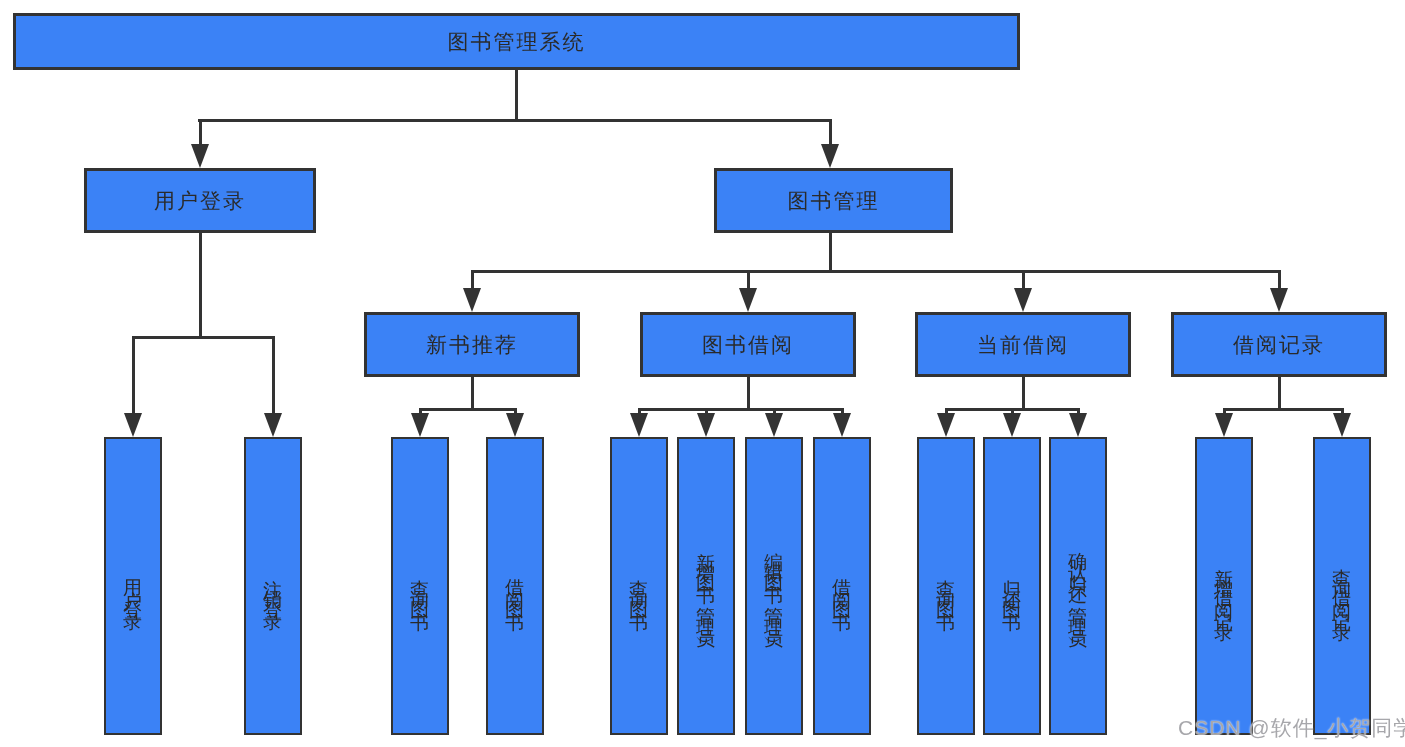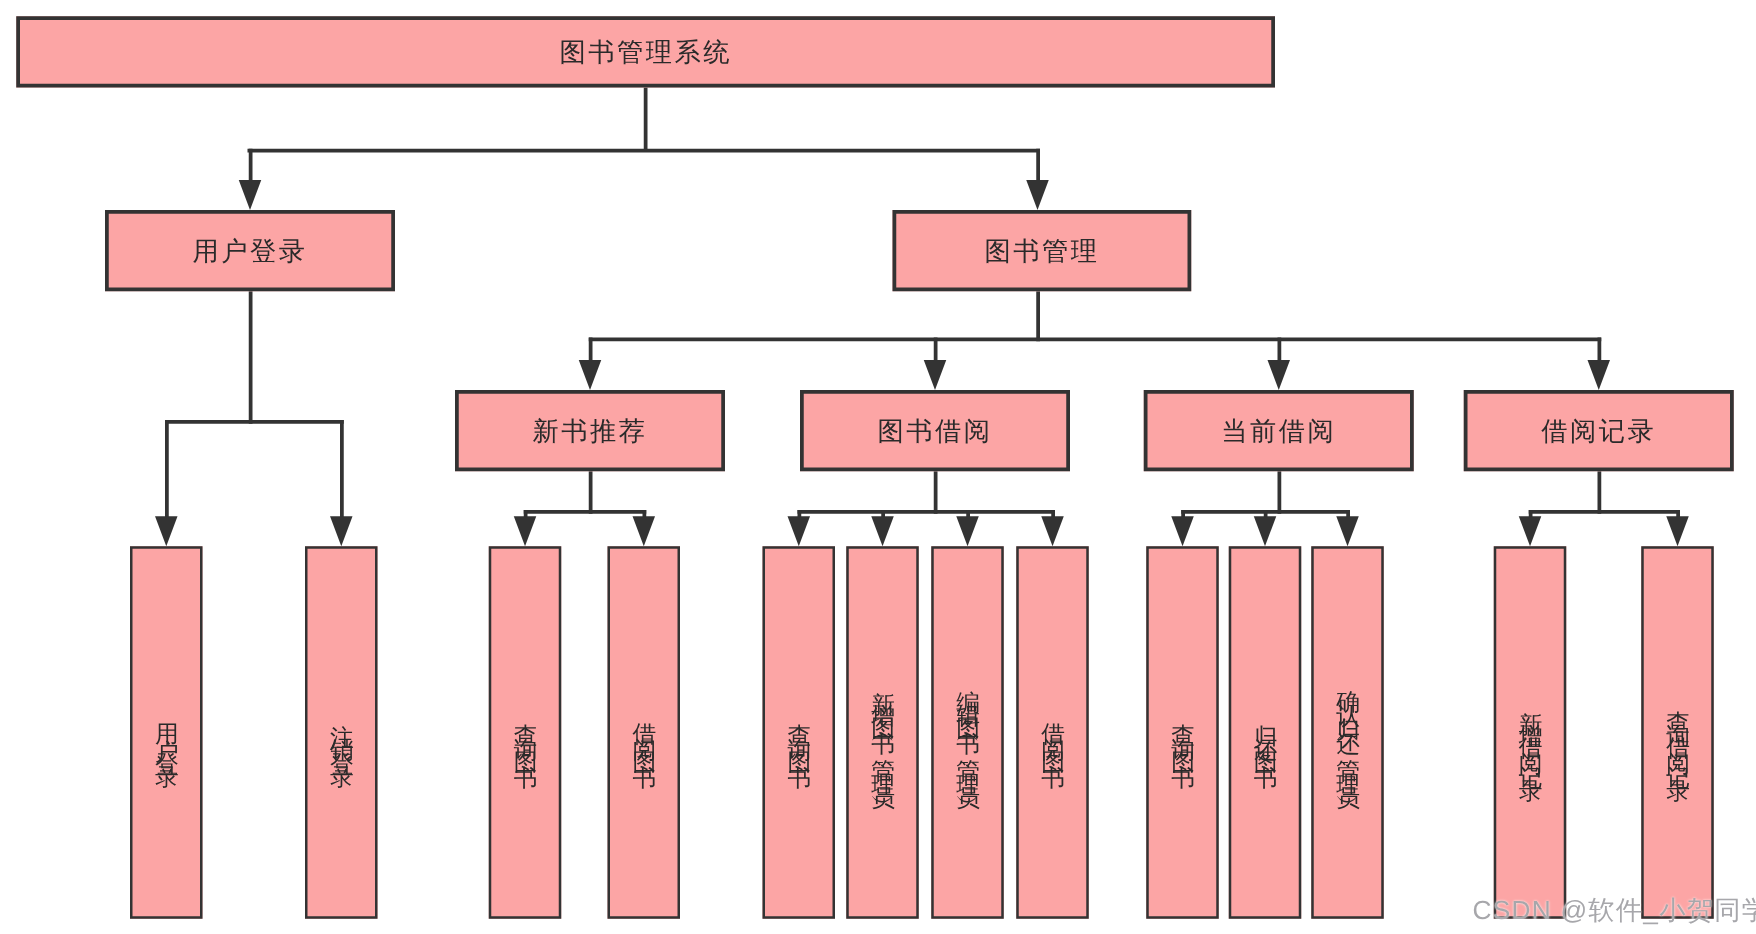--- a/index.html
+++ b/index.html
@@ -3,21 +3,21 @@
 <meta charset="utf-8">
 <style>
   html,body{margin:0;padding:0;}
   body{
     width:1405px;height:747px;background:#ffffff;
     font-family:"Liberation Sans","DejaVu Sans",sans-serif;
     position:relative;overflow:hidden;color:#2a2a2a;
   }
   #canvas{position:absolute;left:0;top:0;width:1405px;height:747px;}
   .box{
-    position:absolute;background:#fca5a5;border:3px solid #333333;
+    position:absolute;background:#3b82f6;border:3px solid #333333;
     box-sizing:border-box;display:flex;align-items:center;justify-content:center;
   }
   .leafbox{border-width:2px;}
   .h-label{font-size:21px;letter-spacing:2px;white-space:nowrap;}
   .v-label{
     writing-mode:vertical-rl;text-orientation:mixed;
     font-size:19px;line-height:1;letter-spacing:11px;white-space:nowrap;
   }
   .vline{position:absolute;width:3px;background:#333333;}
   .hline{position:absolute;height:3px;background:#333333;}

